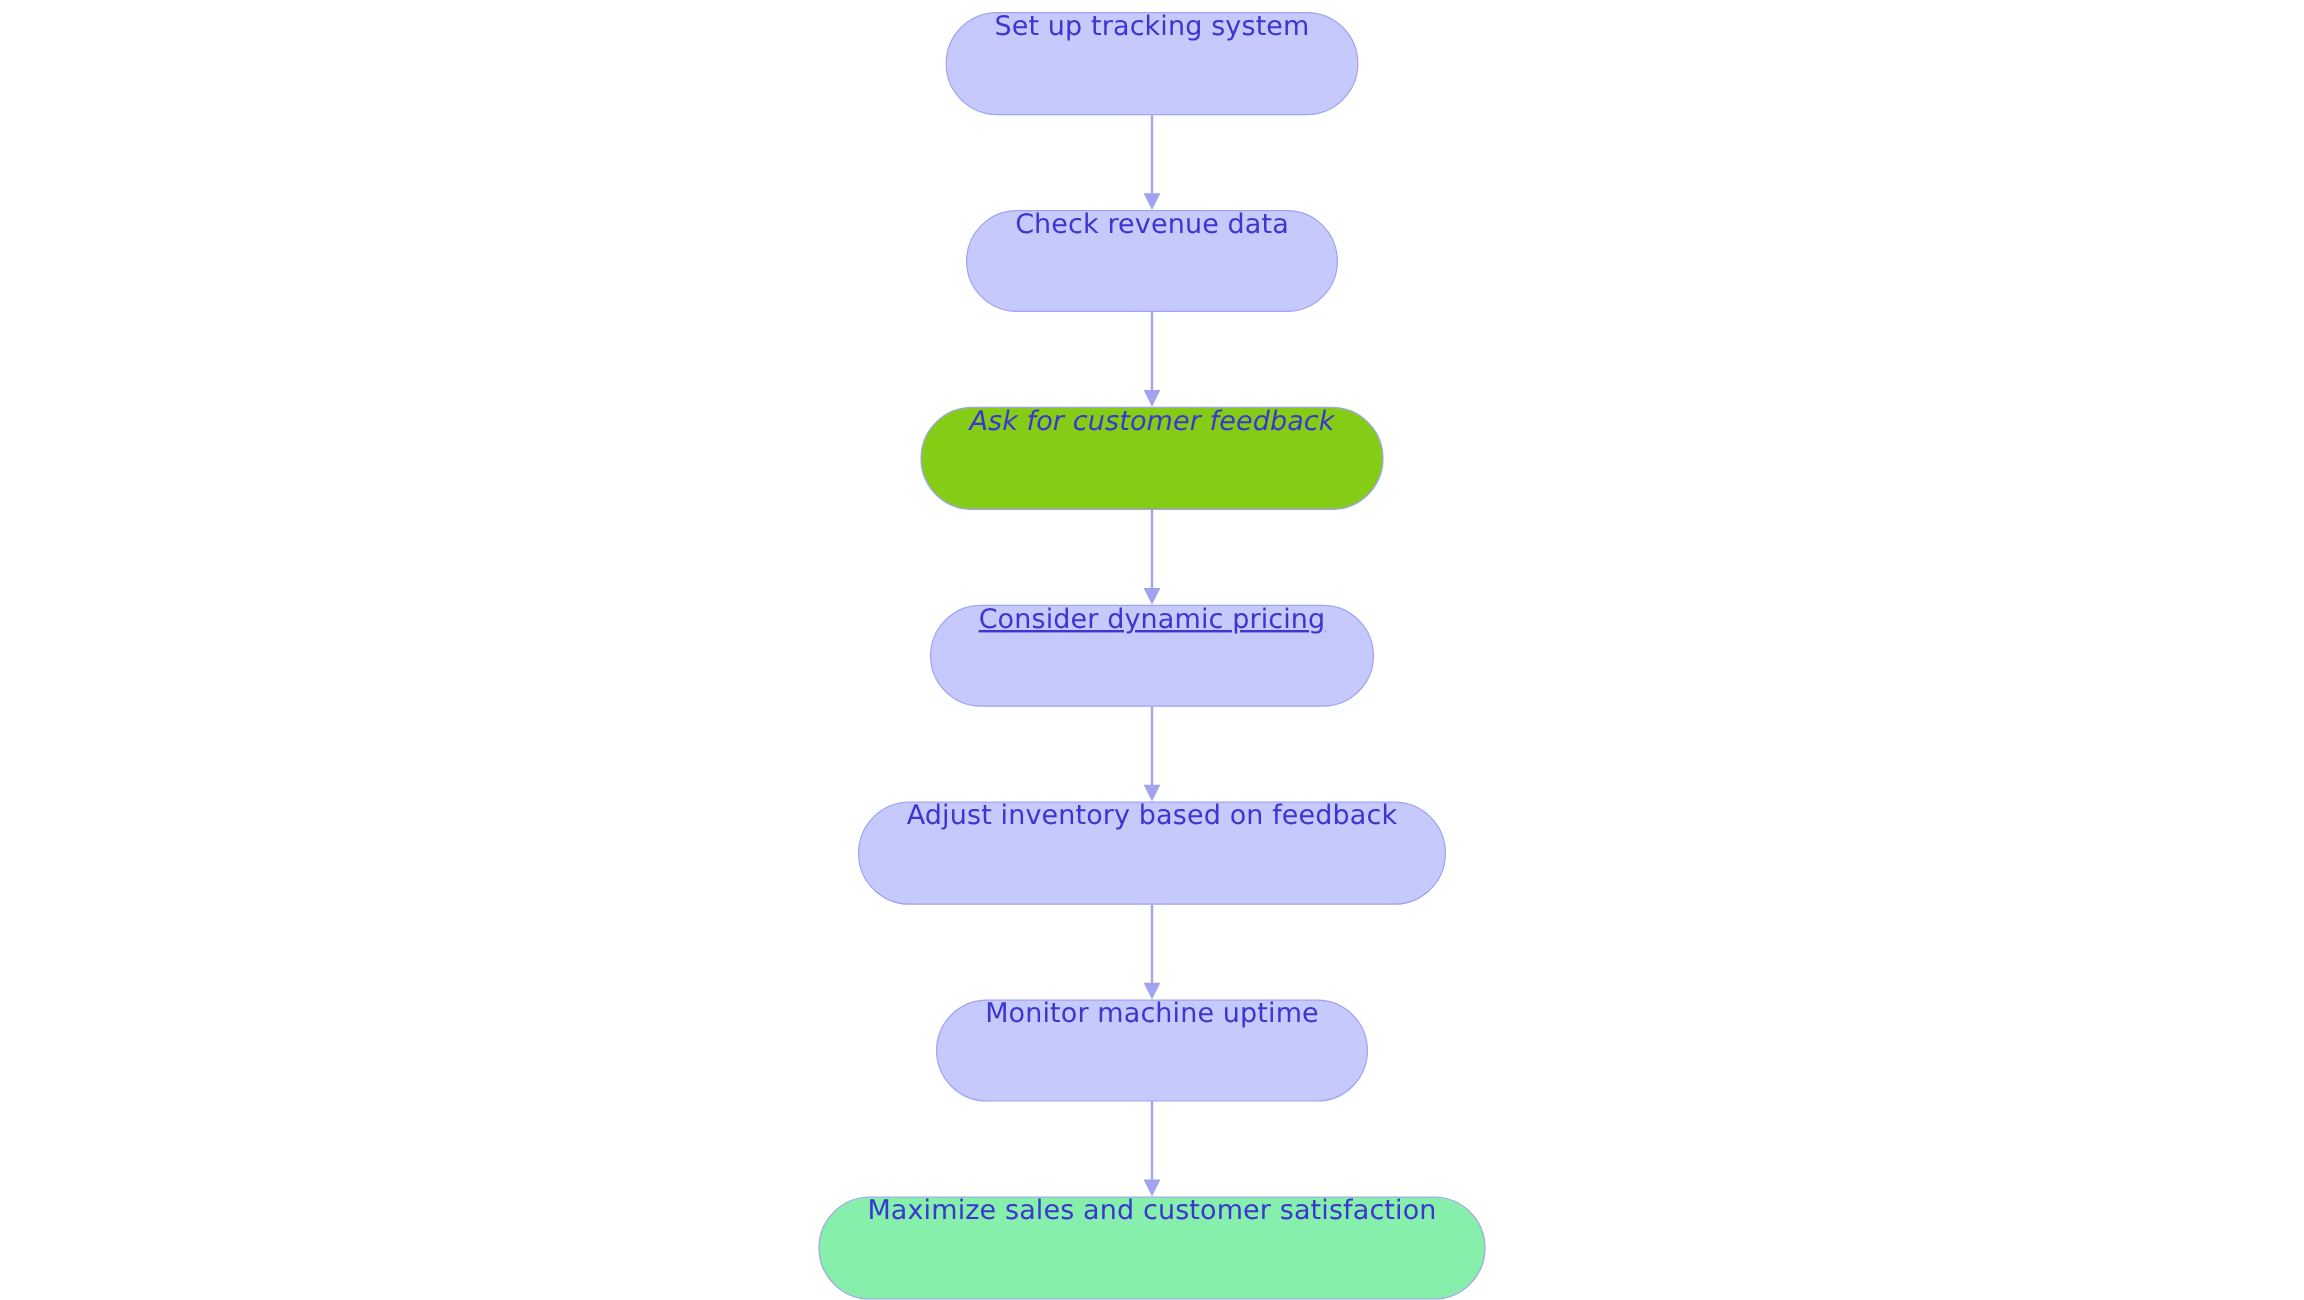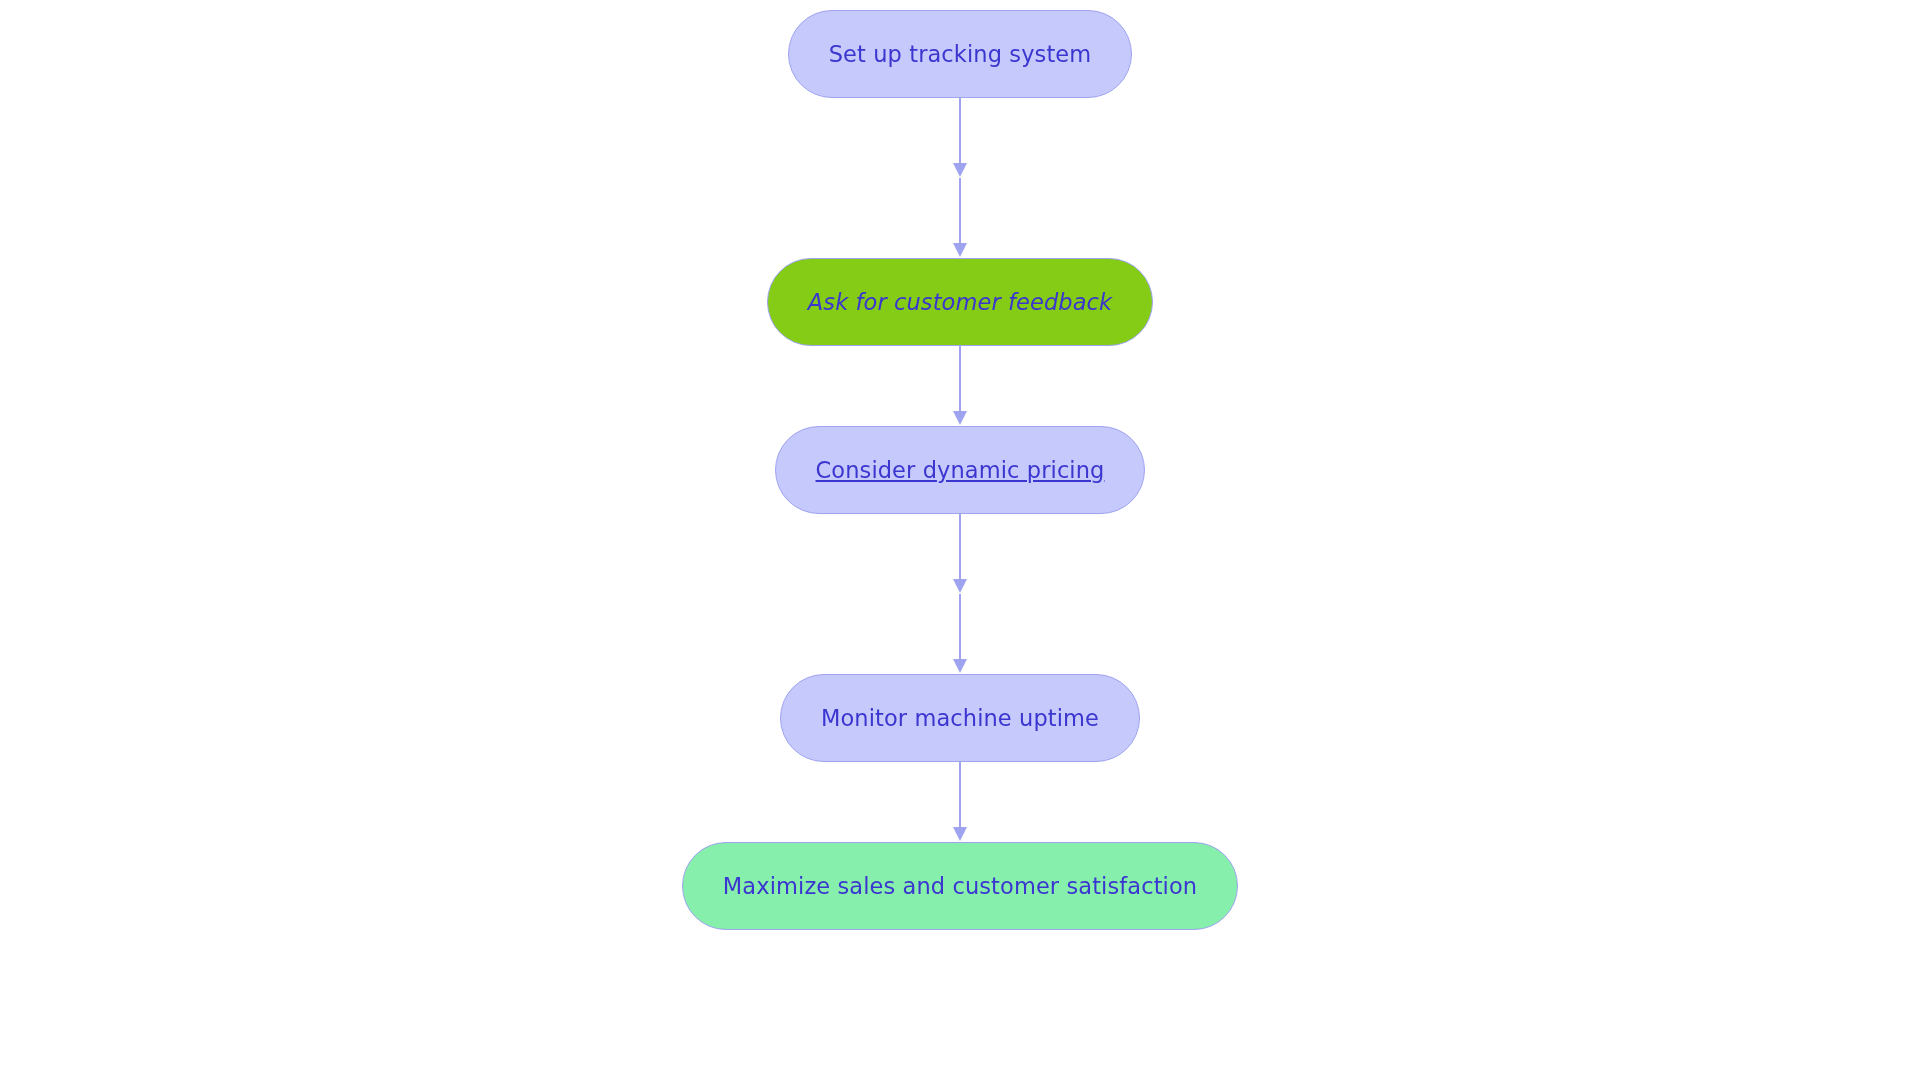--- a/index.html
+++ b/index.html
@@ -31,21 +31,20 @@
     display: flex;
     flex-direction: column;
     align-items: center;
     justify-content: flex-start;
     padding-top: 10px;
     box-sizing: border-box;
   }
 
   .flow-node {
     display: flex;
-    align-items: center;
     justify-content: center;
     box-sizing: border-box;
     background: #c6c9fb;
     border: 1.6px solid #9fa3f0;
     border-radius: 999px;
     height: 88px;
     padding: 0 40px;
     color: #3b36d0;
     font-size: 22.5px;
     font-weight: 400;
@@ -94,20 +93,23 @@
 
     <div class="flow-node" style="background: rgb(198, 201, 251); border-color: rgb(159, 163, 240); color: rgb(59, 54, 208);">
       <span class="node-label">Set up tracking system</span>
     </div>
 
     <div class="flow-connector">
       <div class="connector-line" style="background: rgb(159, 163, 240);"></div>
       <div class="connector-head" style="border-top-color: rgb(159, 163, 240);"></div>
     </div>
 
+    <div class="flow-node" style="background: rgb(198, 201, 251); border-color: rgb(159, 163, 240); color: rgb(59, 54, 208);">
+      <span class="node-label">Check revenue data</span>
+    </div>
 
     <div class="flow-connector">
       <div class="connector-line" style="background: rgb(159, 163, 240);"></div>
       <div class="connector-head" style="border-top-color: rgb(159, 163, 240);"></div>
     </div>
 
     <div class="flow-node" style="background: #84cc16; border-color: rgb(159, 163, 240); color: rgb(59, 54, 208); font-style: italic;">
       <span class="node-label">Ask for customer feedback</span>
     </div>
 
@@ -118,20 +120,23 @@
 
     <div class="flow-node" style="background: rgb(198, 201, 251); border-color: rgb(159, 163, 240); color: rgb(59, 54, 208); text-decoration: underline;">
       <span class="node-label">Consider dynamic pricing</span>
     </div>
 
     <div class="flow-connector">
       <div class="connector-line" style="background: rgb(159, 163, 240);"></div>
       <div class="connector-head" style="border-top-color: rgb(159, 163, 240);"></div>
     </div>
 
+    <div class="flow-node" style="background: rgb(198, 201, 251); border-color: rgb(159, 163, 240); color: rgb(59, 54, 208);">
+      <span class="node-label">Adjust inventory based on feedback</span>
+    </div>
 
     <div class="flow-connector">
       <div class="connector-line" style="background: rgb(159, 163, 240);"></div>
       <div class="connector-head" style="border-top-color: rgb(159, 163, 240);"></div>
     </div>
 
     <div class="flow-node" style="background: rgb(198, 201, 251); border-color: rgb(159, 163, 240); color: rgb(59, 54, 208);">
       <span class="node-label">Monitor machine uptime</span>
     </div>
 

